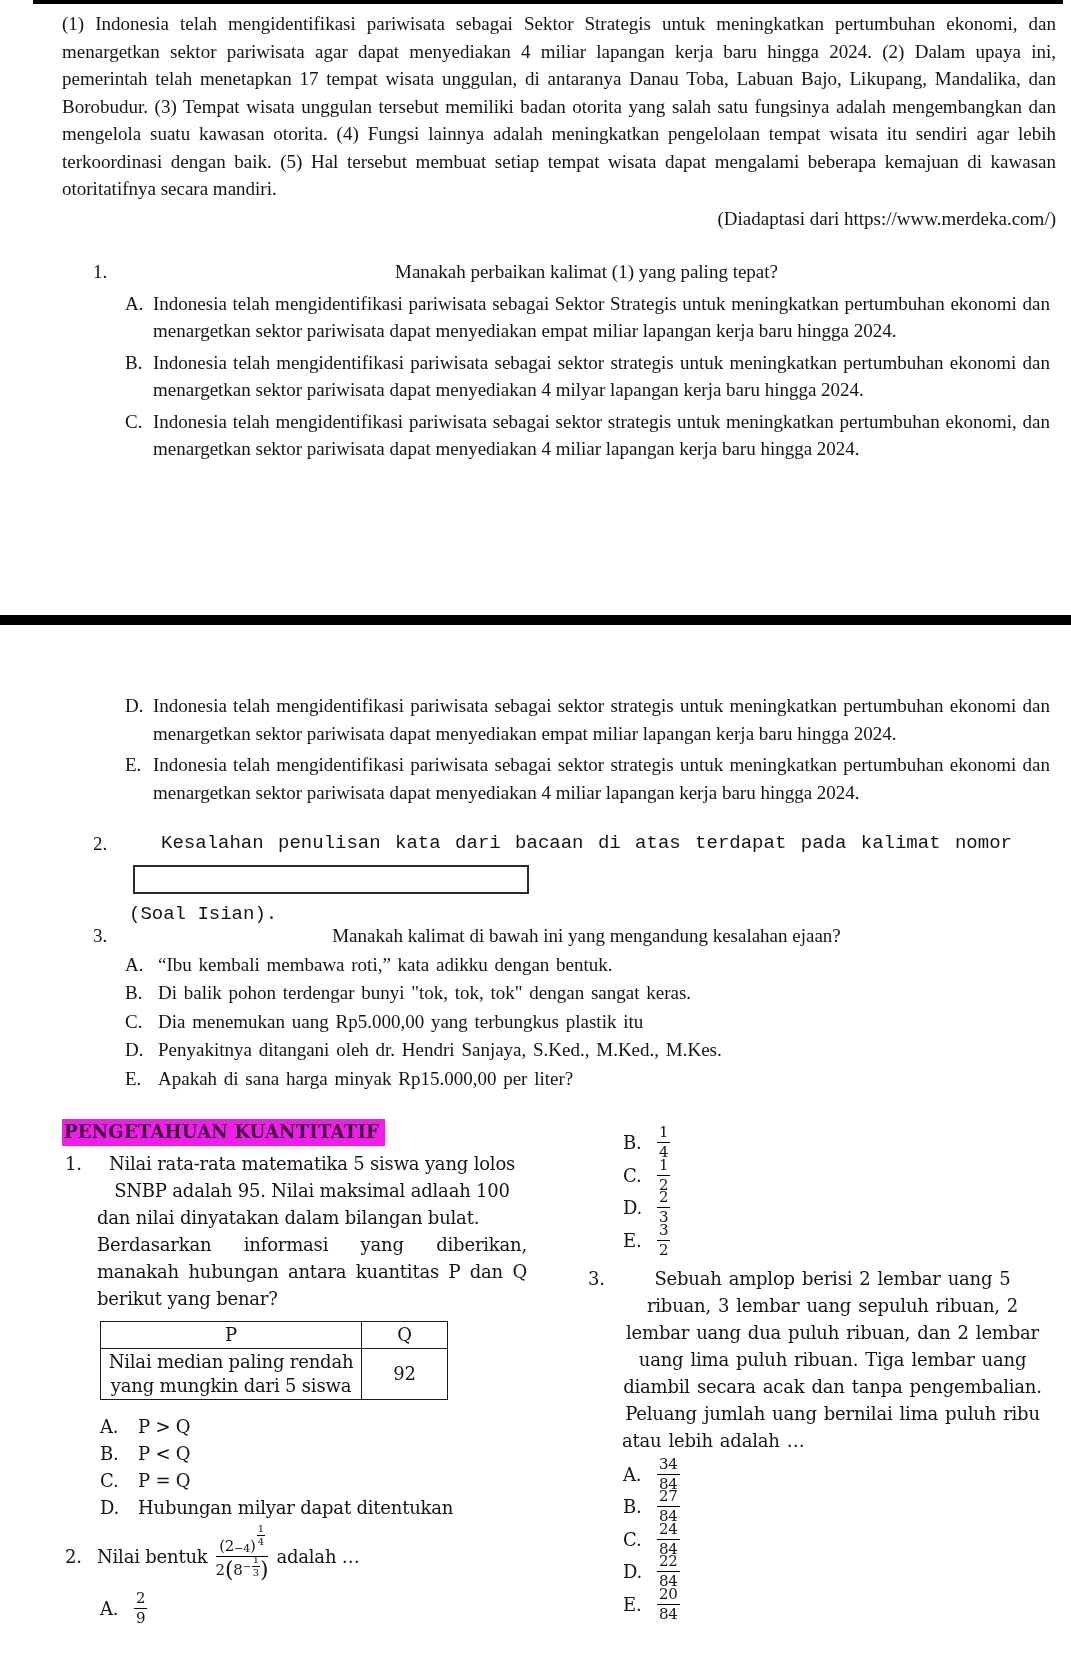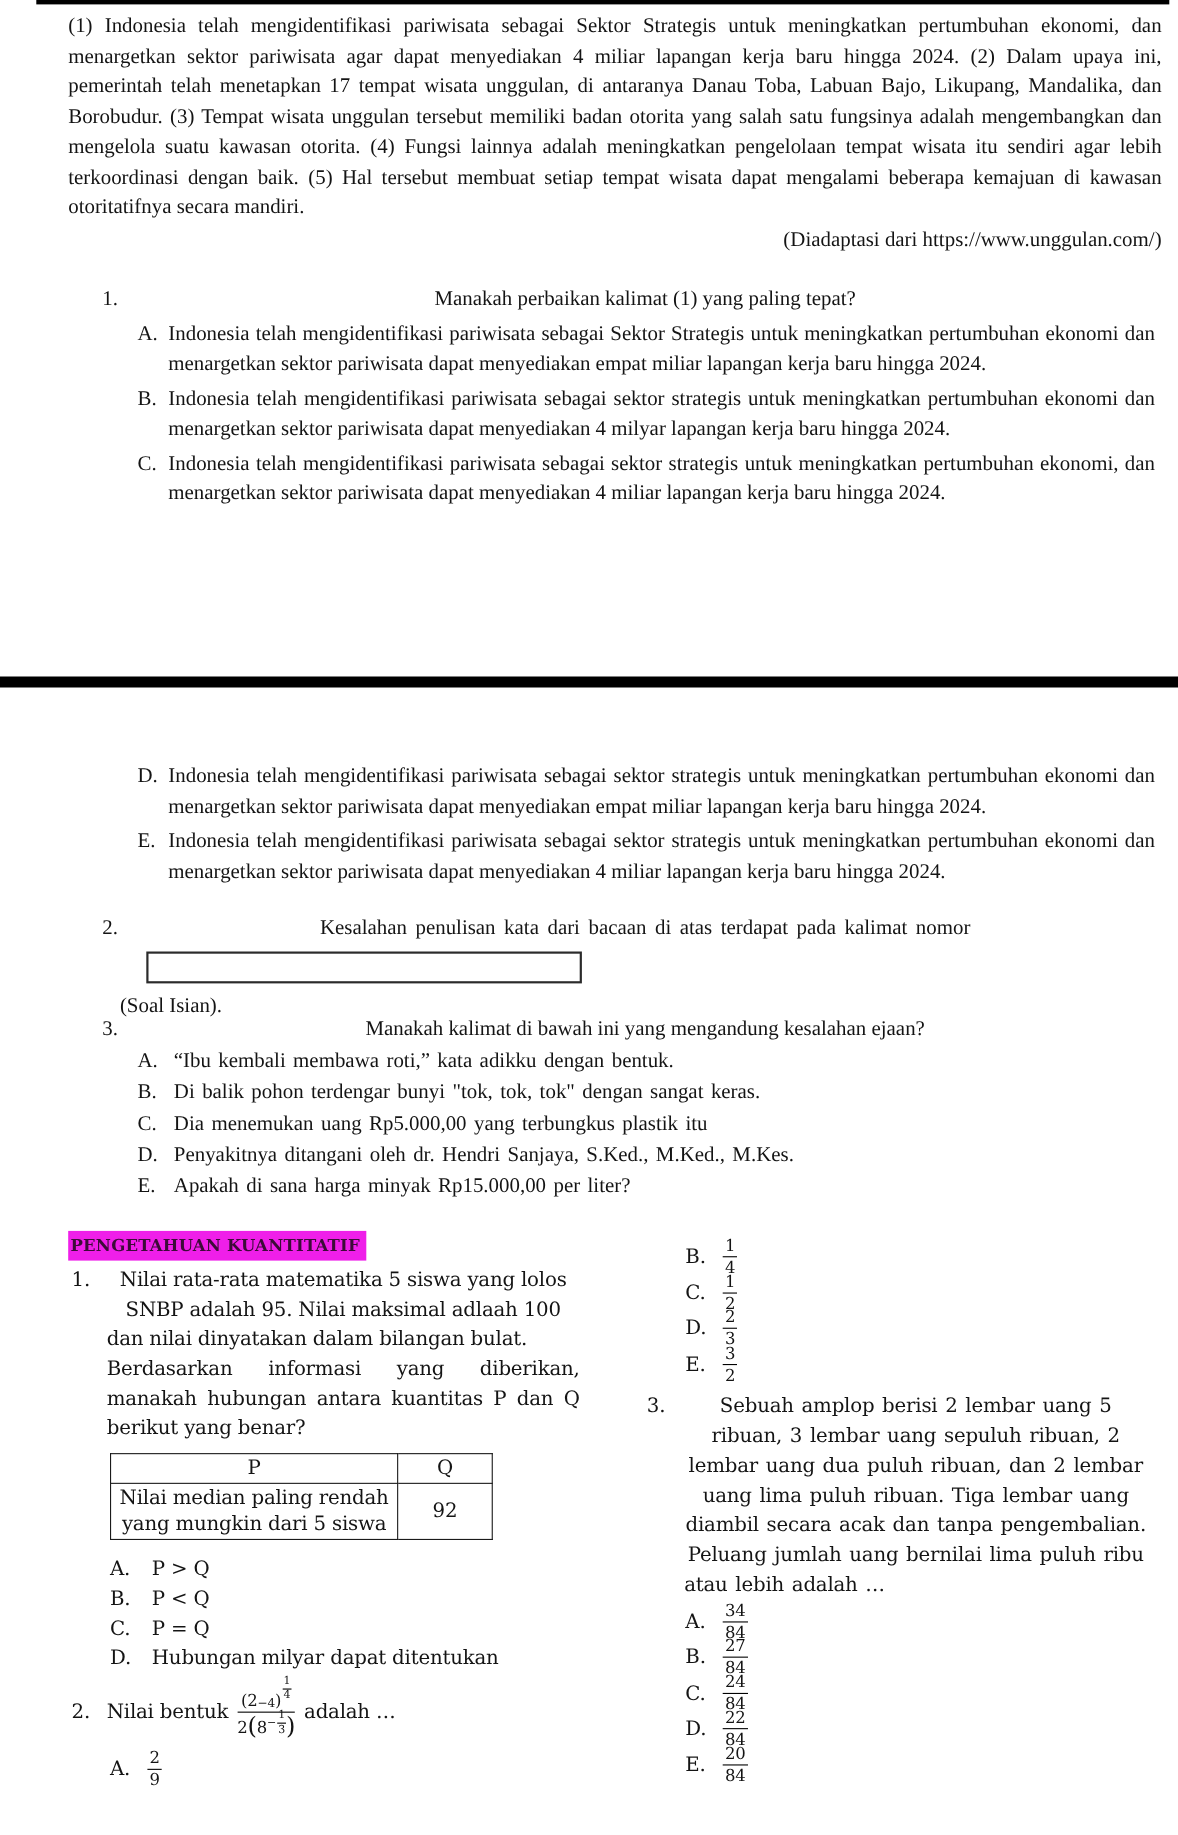--- a/index.html
+++ b/index.html
@@ -22,35 +22,35 @@
   .qtext{flex:1;text-align:center;}
   .optrow{display:flex;align-items:flex-start;margin-top:4px;}
   .optletter{flex:0 0 28px;}
   .opttext{flex:1;}
 
   #q1-block{left:93px;top:258px;width:957px;font-size:19px;line-height:27.5px;}
   #q1-block .optrow{margin-left:32px;}
   #de-block{left:125px;top:688px;width:925px;font-size:19px;line-height:27.5px;}
 
   #q2b-block{left:93px;top:830px;width:957px;font-size:19px;line-height:27.5px;}
-  #q2b-block .qtext{word-spacing:3px;}
+  #q2b-block .qtext{word-spacing:3px;font-family:Liberation Mono, monospace;}
   #answer-box{margin:7px 0 0 40px;width:392px;height:25px;background:#fff;border:2px solid #2b2b2b;}
-  #soal-isian{margin:7px 0 0 16px;}
+  #soal-isian{margin:7px 0 0 36px;font-family:Liberation Mono, monospace;}
 
   #q3b-block{left:93px;top:922px;width:957px;font-size:19px;line-height:27.5px;}
   #q3b-block .optrow{margin-left:32px;margin-top:1px;}
   #q3b-block .optletter{flex:0 0 33px;}
   #q3b-block .opttext{text-align:left;word-spacing:2px;}
 
   
   .kfont{font-family:"DejaVu Serif",serif;font-size:18px;line-height:27px;letter-spacing:-0.2px;}
   #k-left{left:62px;top:1118px;width:465px;}
   #k-right{left:588px;top:1126px;width:455px;}
 
-  .section-heading{display:inline-block;font-weight:bold;font-size:15px;line-height:22px;
+  .section-heading{display:inline-block;font-weight:bold;font-size:18px;line-height:22px;
       padding:2px 6px 3px 2px;letter-spacing:0.2px;font-family:"DejaVu Serif",serif;}
   #heading-kuantitatif{background:#ef1fe9;color:#3c0b38;}
   #literasi-bar{left:62px;top:1718px;}
   #heading-literasi{background:#21219b;color:#ffffff;font-size:20px;line-height:25px;padding:2px 8px 3px 3px;}
 
   #k-left .qnum{flex:0 0 32px;margin-left:3px;}
   #k-left .qrow{margin-top:4px;}
   .k-text2{margin-left:35px;}
 
   
@@ -100,21 +100,21 @@
 </style>
 </head>
 <body>
 
 <div id="page">
 
   <div class="abs" id="top-strip"></div>
 
   <div class="abs" id="passage-block">
     <div class="justify">(1) Indonesia telah mengidentifikasi pariwisata sebagai Sektor Strategis untuk meningkatkan pertumbuhan ekonomi, dan menargetkan sektor pariwisata agar dapat menyediakan 4 miliar lapangan kerja baru hingga 2024. (2) Dalam upaya ini, pemerintah telah menetapkan 17 tempat wisata unggulan, di antaranya Danau Toba, Labuan Bajo, Likupang, Mandalika, dan Borobudur. (3) Tempat wisata unggulan tersebut memiliki badan otorita yang salah satu fungsinya adalah mengembangkan dan mengelola suatu kawasan otorita. (4) Fungsi lainnya adalah meningkatkan pengelolaan tempat wisata itu sendiri agar lebih terkoordinasi dengan baik. (5) Hal tersebut membuat setiap tempat wisata dapat mengalami beberapa kemajuan di kawasan otoritatifnya secara mandiri.</div>
-    <div id="attribution">(Diadaptasi dari https://www.unggulan.com/)</div>
+    <div id="attribution">(Diadaptasi dari https://www.merdeka.com/)</div>
   </div>
 
   <div class="abs" id="q1-block">
     <div class="qrow">
       <span class="qnum">1.</span>
       <span class="qtext">Manakah perbaikan kalimat (1) yang paling tepat?</span>
     </div>
     <div class="optrow">
       <span class="optletter">A.</span>
       <span class="opttext justify">Indonesia telah mengidentifikasi pariwisata sebagai Sektor Strategis untuk meningkatkan pertumbuhan ekonomi dan menargetkan sektor pariwisata dapat menyediakan empat miliar lapangan kerja baru hingga 2024.</span>

